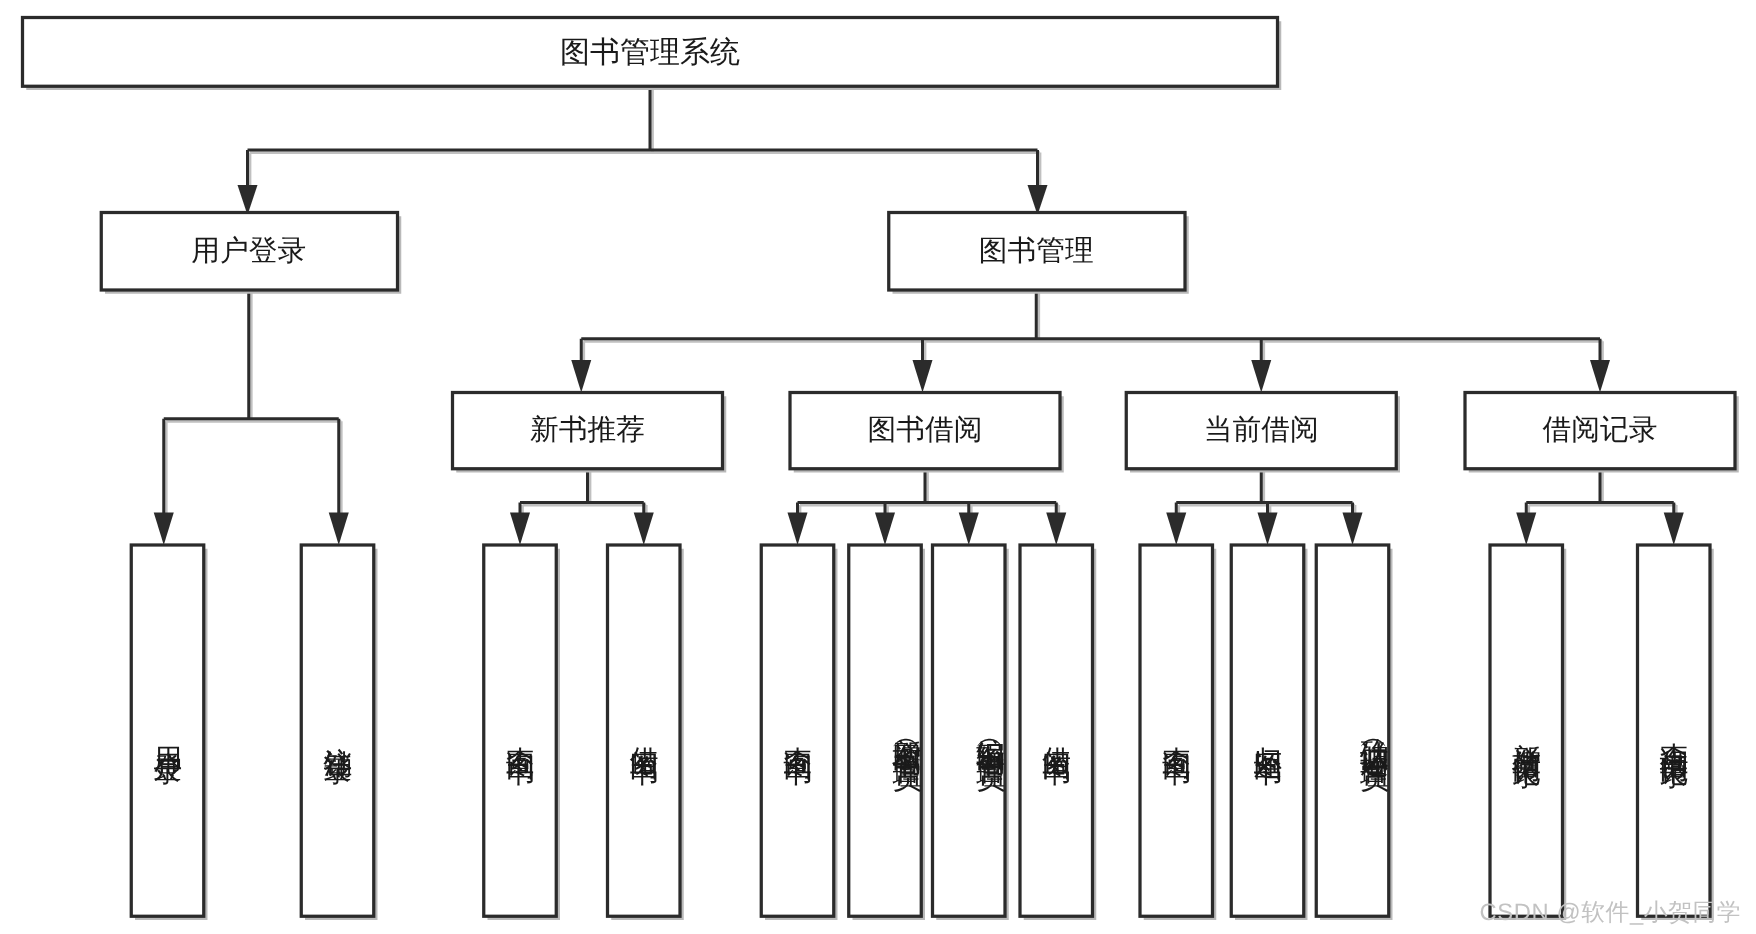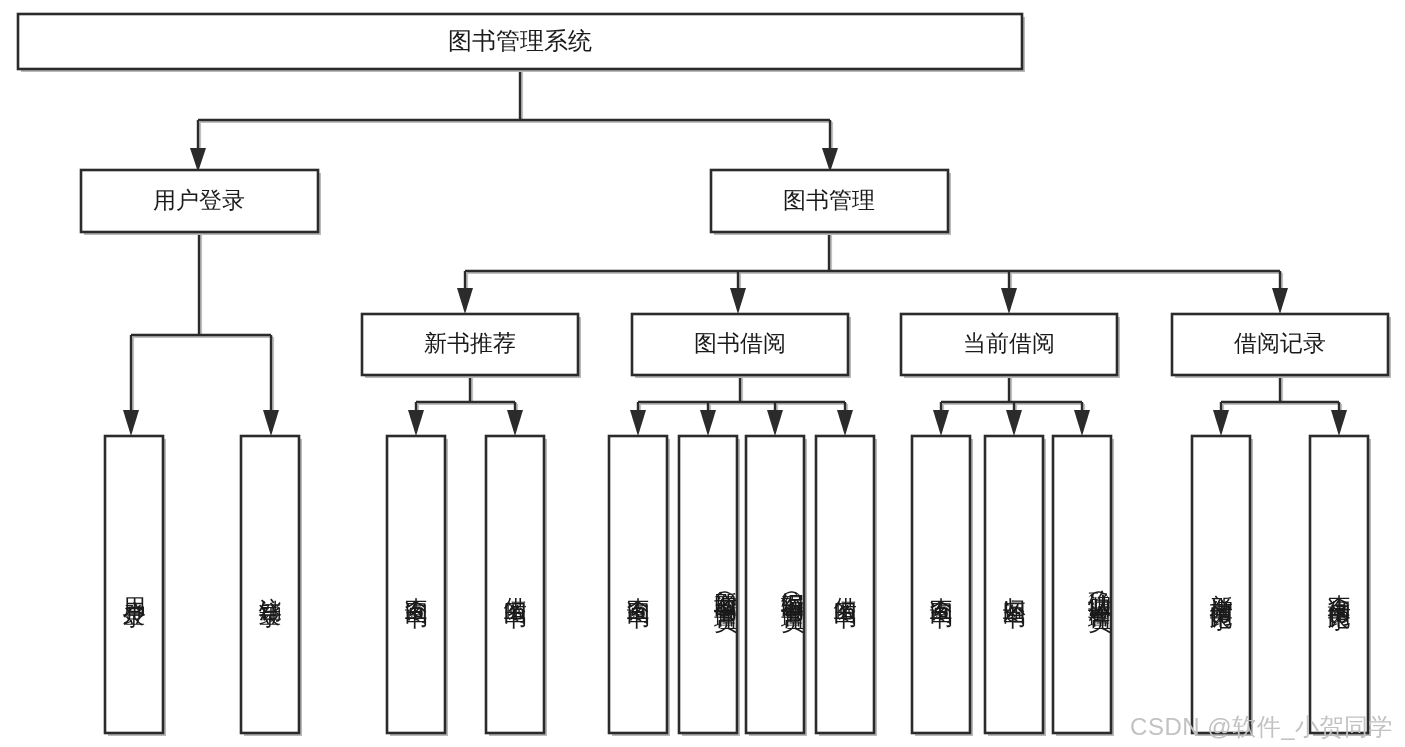--- a/index.html
+++ b/index.html
@@ -72,21 +72,21 @@
     text-align: center;
     white-space: nowrap;
     user-select: none;
     pointer-events: none;
   }
   .watermark {
     position: absolute;
     right: 12px;
     bottom: 4px;
     font-family: "Liberation Sans", "DejaVu Sans", sans-serif;
-    font-size: 24px;
+    font-size: 19px;
     color: #c2c2c2;
     letter-spacing: 0.5px;
     white-space: nowrap;
     user-select: none;
   }
 </style>
 </head>
 <body>
 
 <div id="diagram-root">

